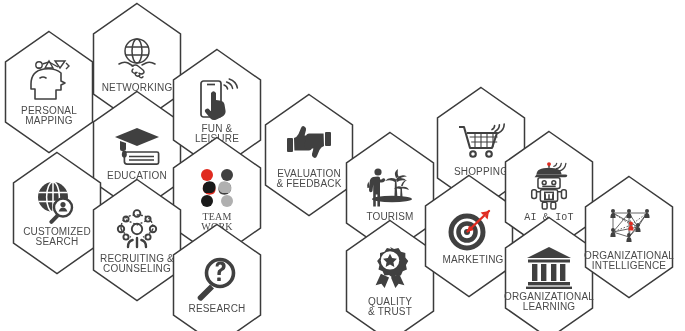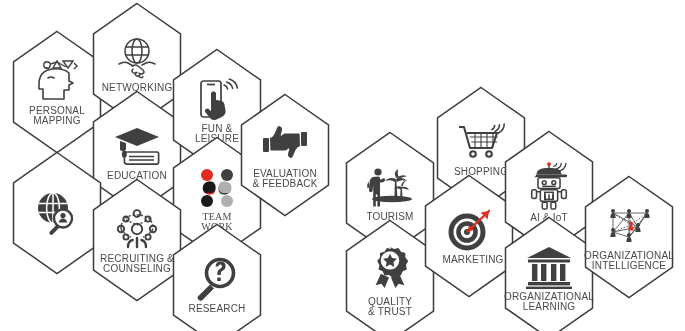--- a/index.html
+++ b/index.html
@@ -10,27 +10,27 @@
   .hex{position:absolute;width:90px;height:124px;}
   .hex svg.frame{position:absolute;left:0;top:0;width:90px;height:124px;}
   .hex .inner{position:absolute;left:0;top:0;width:90px;height:124px;
               display:flex;flex-direction:column;align-items:center;
               justify-content:center;}
   .icon{width:48px;height:44px;display:block;margin-bottom:1px;}
   .icon.tall{height:48px;}
   .lbl{font-size:10px;letter-spacing:.18px;color:#4a4a4a;
        text-align:center;line-height:10px;text-transform:uppercase;
        white-space:pre-line;font-weight:400;margin-top:2px;}
-  .lbl.mixed{text-transform:none;}
+  .lbl.mixed{text-transform:none;font-family:Liberation Mono, monospace;}
 </style>
 </head>
 <body>
 
 <div id="stage">
-    <div class="hex" style="left: 12px; top: 30px;">
+    <div class="hex" style="left: 4px; top: 30px;">
       <svg class="frame" viewBox="0 0 90 124">
         <polygon points="45,1.5 88.5,32 88.5,92 45,122.5 1.5,92 1.5,32" fill="#ffffff" stroke="#3b3b3b" stroke-width="1.5"></polygon>
       </svg>
       <div class="inner">
         <svg class="icon" viewBox="0 0 48 44">
     <g fill="none" stroke="#404040" stroke-width="1.6" stroke-linejoin="round">
       <path d="M10 40 L10 30 L6 30 L6 25 Q6 12 19 10 Q30 8.5 36 14 L36 22 L40 24 L36 26 L36 31 L31 31 L31 40 Z"></path>
       <path d="M15 19 q3 -2 6 0" stroke-linecap="round"></path>
     </g>
     <g fill="none" stroke="#404040" stroke-width="1.4">
@@ -128,20 +128,22 @@
     </g>
     <g fill="#ffffff" stroke="#404040" stroke-width="2.4">
       <circle cx="30" cy="27.5" r="9"></circle>
     </g>
     <g fill="#404040">
       <circle cx="30" cy="24.6" r="2.6"></circle>
       <path d="M25.6 31.6 q1.4 -4 4.4 -4 q3 0 4.4 4 Z"></path>
       <path d="M23.4 34 l-6.4 6.4 q-1.4 1.4 0 2.8 q1.4 1.4 2.8 0 l6.4 -6.4 Z"></path>
     </g>
         </svg>
+        <div class="lbl" style="color: rgb(74, 74, 74);">CUSTOMIZED
+SEARCH</div>
       </div>
     </div>
     <div class="hex" style="left: 172px; top: 136px; font-family: Liberation Serif, serif;">
       <svg class="frame" viewBox="0 0 90 124">
         <polygon points="45,1.5 88.5,32 88.5,92 45,122.5 1.5,92 1.5,32" fill="#ffffff" stroke="#3b3b3b" stroke-width="1.5"></polygon>
       </svg>
       <div class="inner">
         <svg class="icon" viewBox="0 0 48 44">
     <g>
       <circle cx="14" cy="10" r="6" fill="#e02b20"></circle>
@@ -151,21 +153,21 @@
       <circle cx="14" cy="36" r="6" fill="#1a1a1a"></circle>
       <path d="M12 28 q-4 -4 -1 -9 q3 -4 9 -2 q3 2 2.5 6 q-0.5 4 -4 5 Z" fill="#1a1a1a"></path>
       <circle cx="34" cy="36" r="6" fill="#b0b0b0"></circle>
       <path d="M36 28 q4 -4 1 -9 q-3 -4 -9 -2 q-3 2 -2.5 6 q0.5 4 4 5 Z" fill="#b0b0b0"></path>
     </g>
         </svg>
         <div class="lbl" style="color: rgb(74, 74, 74);">TEAM
 WORK</div>
       </div>
     </div>
-    <div class="hex" style="left: 240px; top: 93px;">
+    <div class="hex" style="left: 264px; top: 93px;">
       <svg class="frame" viewBox="0 0 90 124">
         <polygon points="45,1.5 88.5,32 88.5,92 45,122.5 1.5,92 1.5,32" fill="#ffffff" stroke="#3b3b3b" stroke-width="1.5"></polygon>
       </svg>
       <div class="inner">
         <svg class="icon" viewBox="0 0 48 44">
     <g fill="#404040">
       <rect x="2" y="16" width="6" height="14" rx="1"></rect>
       <path d="M9 16 q3 -1 4.5 -4 l2.5 -6 q1 -2.6 3.4 -1.6 q2.2 1 1.6 3.6 l-1.4 5.4 l6.4 0 q3 0 2.6 3 l-1.6 9.4 q-0.4 2.6 -3.2 2.6 l-14.4 0 Z"></path>
       <rect x="40" y="10" width="6" height="14" rx="1"></rect>
       <path d="M39 24 q-3 1 -4.5 4 l-2.5 6 q-1 2.6 -3.4 1.6 q-2.2 -1 -1.6 -3.6 l1.4 -5.4 l-6.4 0 q-3 0 -2.6 -3 l1.6 -9.4 q0.4 -2.6 3.2 -2.6 l14.4 0 Z"></path>

